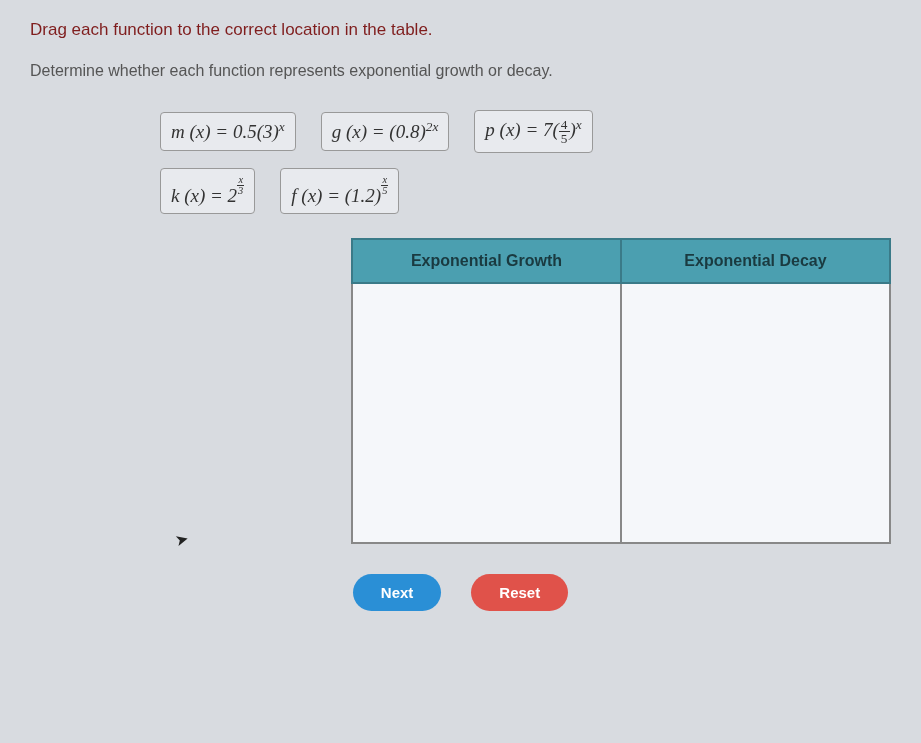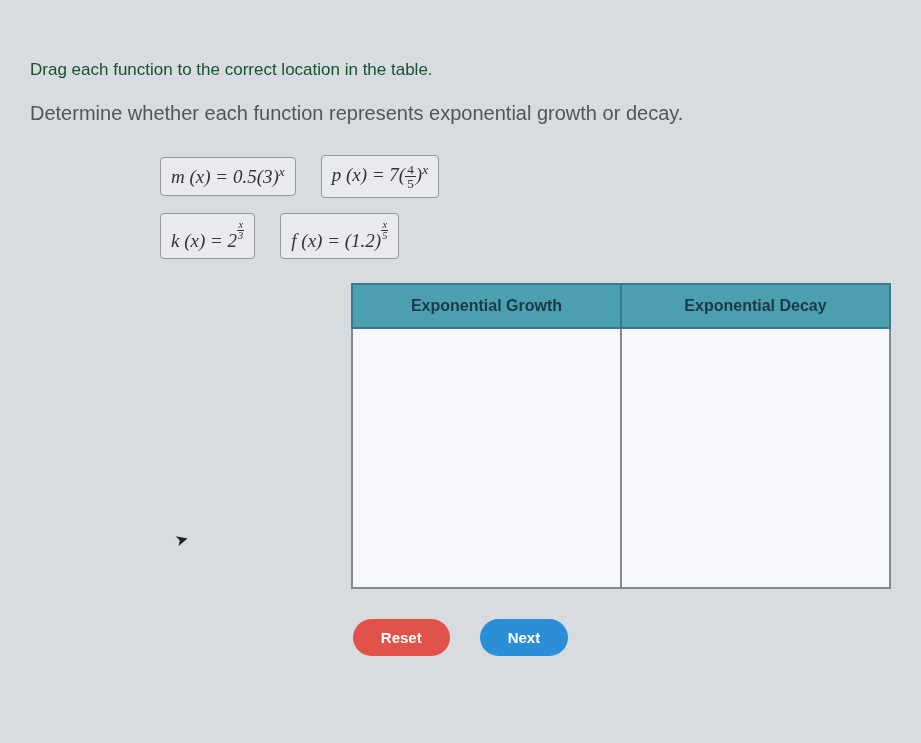--- a/index.html
+++ b/index.html
@@ -7,26 +7,25 @@
     width: 921px;
     height: 743px;
     background: #d8dbe0;
     font-family: Arial, Helvetica, sans-serif;
     color: #4a4a4a;
     padding: 20px 30px;
     overflow: hidden;
   }
   .instruction-1 {
     font-size: 17px;
-    color: #14532d;
+    color: #7f1d1d;
     margin-bottom: 22px;
-    margin-top: 40px;
   }
   .instruction-2 {
-    font-size: 20px;
+    font-size: 16px;
     color: #555;
     margin-bottom: 30px;
   }
   .tiles-area {
     padding-left: 130px;
     margin-bottom: 24px;
   }
   .tiles-row {
     display: flex;
     gap: 25px;
@@ -120,20 +119,21 @@
 </style>
 </head>
 <body>
 
 <div class="instruction-1">Drag each function to the correct location in the table.</div>
 <div class="instruction-2">Determine whether each function represents exponential growth or decay.</div>
 
 <div class="tiles-area">
   <div class="tiles-row">
     <div class="tile">m (x) = 0.5(3)<sup>x</sup></div>
+    <div class="tile">g (x) = (0.8)<sup>2x</sup></div>
     <div class="tile">p (x) = 7(<span class="frac"><span class="num">4</span><span class="den">5</span></span>)<sup>x</sup></div>
   </div>
   <div class="tiles-row">
     <div class="tile">k (x) = 2<span class="supfrac"><span class="num">x</span><span class="den">3</span></span></div>
     <div class="tile">f (x) = (1.2)<span class="supfrac"><span class="num">x</span><span class="den">5</span></span></div>
   </div>
 </div>
 
 <div class="table-wrap">
   <table class="drop-table">
@@ -148,15 +148,15 @@
         <td></td>
         <td></td>
       </tr>
     </tbody>
   </table>
 </div>
 
 <div class="cursor-icon">➤</div>
 
 <div class="button-row">
+  <button class="btn btn-next">Next</button>
   <button class="btn btn-reset">Reset</button>
-  <button class="btn btn-next">Next</button>
 </div>
 
 </body></html>

